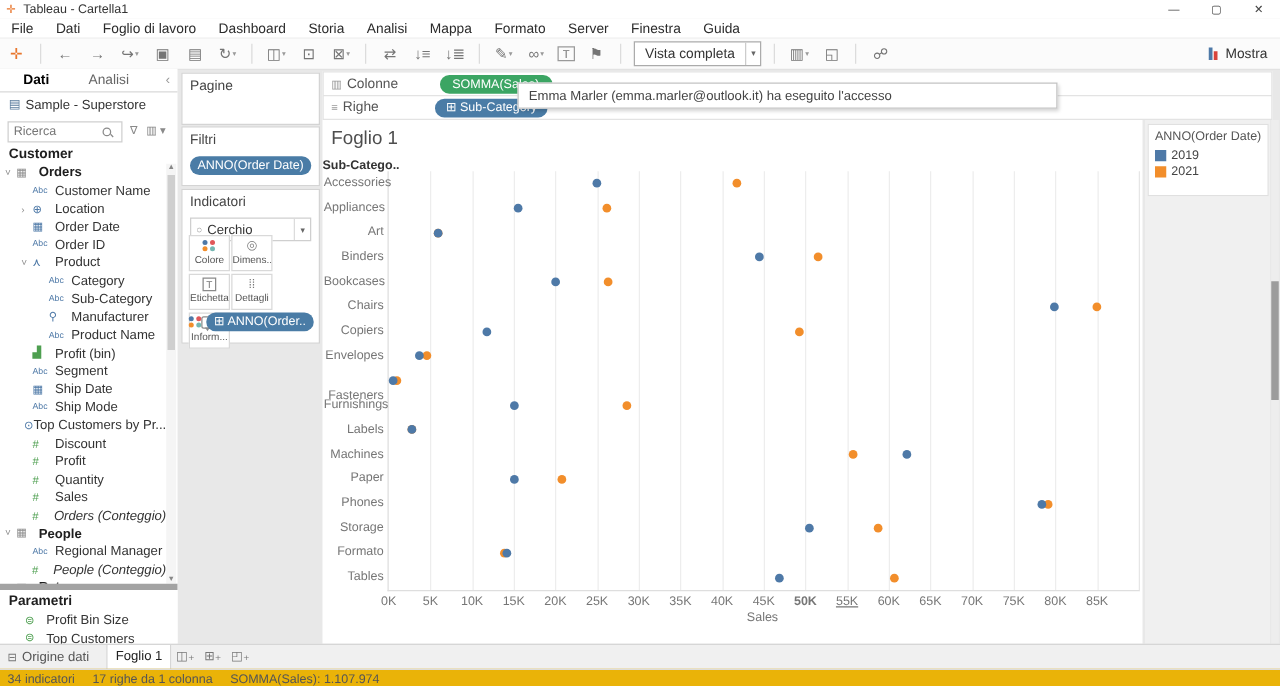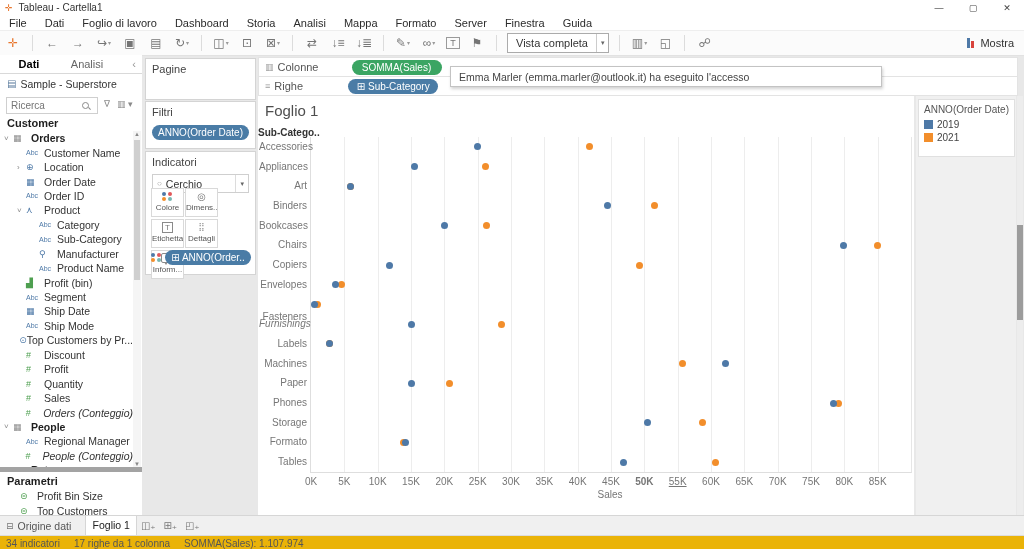--- a/index.html
+++ b/index.html
@@ -85,21 +85,21 @@
   #card-pill-row{position:absolute;left:5px;top:98px;display:flex;align-items:center;}
   #card-pill-row .dots4{margin-right:3px;}
   #anno-pill{width:86px;}
   
   .shelf{position:absolute;left:258px;width:758px;height:18px;background:#fff;border:1px solid #e3e3e3;display:flex;align-items:center;}
   #shelf-colonne{top:57px;} #shelf-righe{top:76px;}
   .shelf-icon{color:#9a9a9a;font-size:9px;margin:0 4px 0 6px;}
   .shelf-label{color:#555;font-size:11px;width:52px;}
   .shelf .pill{width:90px;margin-left:22px;}
   
-  #toast{position:absolute;left:414px;top:66px;width:430px;height:19px;background:#fff;border:1px solid #c3c3c3;box-shadow:1px 2px 3px rgba(0,0,0,.18);z-index:40;display:flex;align-items:center;margin-left:36px;}
+  #toast{position:absolute;left:414px;top:66px;width:430px;height:19px;background:#fff;border:1px solid #c3c3c3;box-shadow:1px 2px 3px rgba(0,0,0,.18);z-index:40;display:flex;align-items:center;}
   #toast span{margin-left:8px;font-size:10.5px;color:#444;white-space:nowrap;}
   
   #sheet{position:absolute;left:258px;top:96px;width:656px;height:419px;background:#fff;}
   #sheet-title{position:absolute;left:7px;top:6px;font-size:15px;color:#4e4e4e;}
   #row-header{position:absolute;left:0;top:31px;width:48px;text-align:right;font-size:10px;font-weight:bold;color:#333;white-space:nowrap;}
   #plot{position:absolute;left:52px;top:41px;width:600px;height:335px;border-left:1px solid #dedede;border-bottom:1px solid #dedede;border-right:1px solid #e6e6e6;}
   .gridline{position:absolute;top:0;width:1px;height:335px;background:#ededed;}
   .cat-label{position:absolute;left:-52px;width:48px;text-align:right;font-size:10px;color:#767676;white-space:nowrap;}
   .dot{position:absolute;width:7px;height:7px;border-radius:50%;}
   .xtick{position:absolute;top:339px;transform:translateX(-50%);font-size:10px;color:#767676;}
@@ -469,21 +469,21 @@
         <span class="xtick" style="left: 566.667px;">85K</span>
         <div class="cat-label" style="top: 3.85294px;">Accessories</div>
         <div class="cat-label" style="top: 23.5588px;">Appliances</div>
         <div class="cat-label" style="top: 43.2647px;">Art</div>
         <div class="cat-label" style="top: 62.9706px;">Binders</div>
         <div class="cat-label" style="top: 82.6765px;">Bookcases</div>
         <div class="cat-label" style="top: 102.382px;">Chairs</div>
         <div class="cat-label" style="top: 122.088px;">Copiers</div>
         <div class="cat-label" style="top: 141.794px;">Envelopes</div>
         <div class="cat-label" style="top: 174px;">Fasteners</div>
-        <div class="cat-label" style="top: 181.206px; font-style: italic;">Furnishings</div>
+        <div class="cat-label" style="top: 181.206px;">Furnishings</div>
         <div class="cat-label" style="top: 200.912px;">Labels</div>
         <div class="cat-label" style="top: 220.618px;">Machines</div>
         <div class="cat-label" style="top: 240.324px;">Paper</div>
         <div class="cat-label" style="top: 260.029px;">Phones</div>
         <div class="cat-label" style="top: 279.735px;">Storage</div>
         <div class="cat-label" style="top: 299.441px;">Formato</div>
         <div class="cat-label" style="top: 319.147px;">Tables</div>
         <div class="dot" title="Accessories · 2021" style="background: rgb(242, 142, 43); left: 274.5px; top: 6.35294px;"></div>
         <div class="dot" title="Appliances · 2021" style="background: rgb(242, 142, 43); left: 170.5px; top: 26.0588px;"></div>
         <div class="dot" title="Art · 2021" style="background: rgb(242, 142, 43); left: 35.8333px; top: 45.7647px;"></div>

